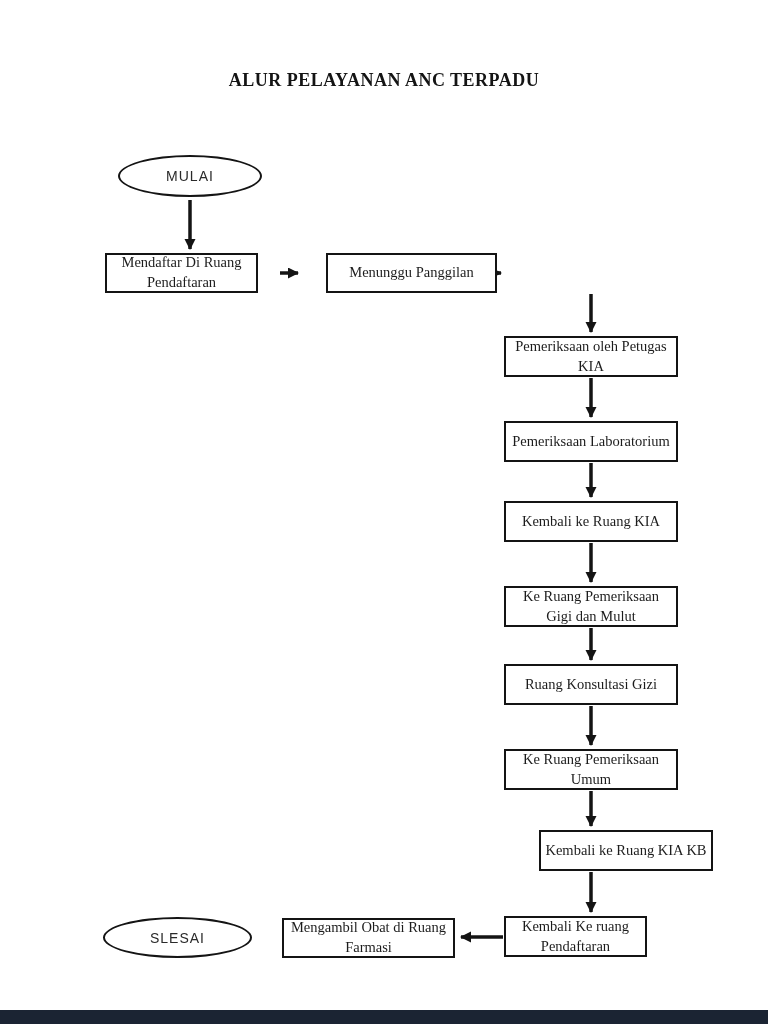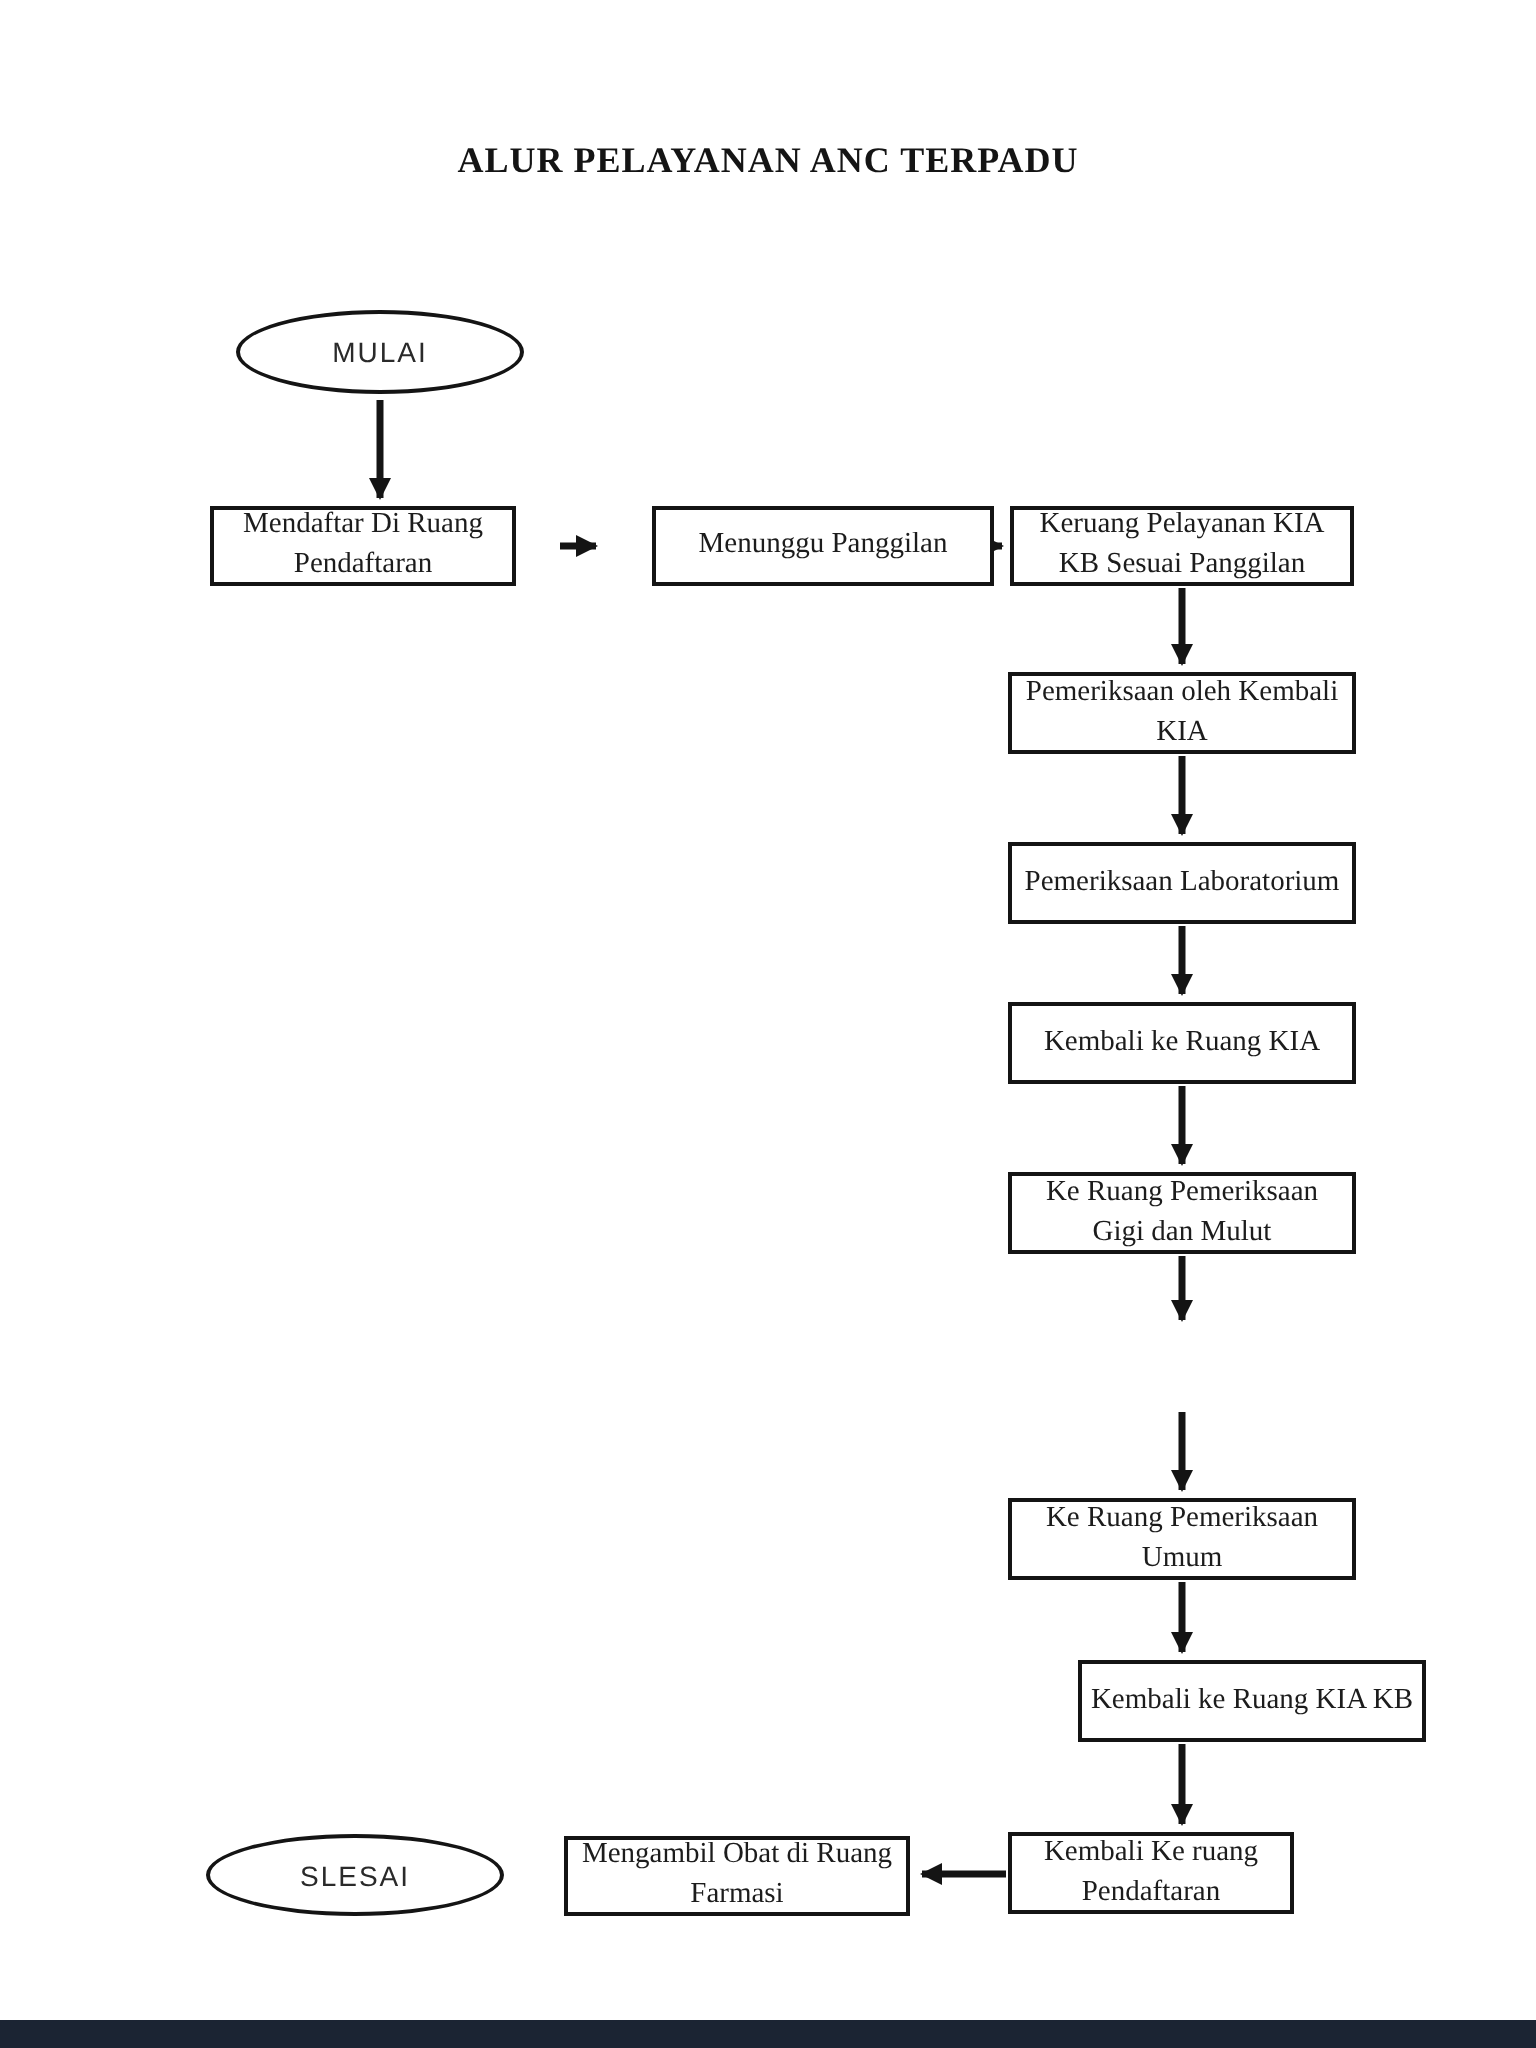--- a/index.html
+++ b/index.html
@@ -111,28 +111,27 @@
       <line x1="591" y1="872" x2="591" y2="912"></line>
       <line x1="503" y1="937" x2="461" y2="937"></line>
     </g>
   </svg>
 
   <div class="terminator n-start">MULAI</div>
 
   <div class="node n-0">Mendaftar Di Ruang
 Pendaftaran</div>
   <div class="node n-1">Menunggu Panggilan</div>
-  <div class="node n-2">Keruang Pelayanan KIA
-KB Sesuai Panggilan</div>
-  <div class="node n-3">Pemeriksaan oleh Kembali
+  <div class="node n-3">Pemeriksaan oleh Petugas
 KIA</div>
   <div class="node n-4">Pemeriksaan Laboratorium</div>
   <div class="node n-5">Kembali ke Ruang KIA</div>
   <div class="node n-6">Ke Ruang Pemeriksaan
 Gigi dan Mulut</div>
+  <div class="node n-7">Ruang Konsultasi Gizi</div>
   <div class="node n-8">Ke Ruang Pemeriksaan
 Umum</div>
   <div class="node n-9">Kembali ke Ruang KIA KB</div>
   <div class="node n-10">Kembali Ke ruang
 Pendaftaran</div>
   <div class="node n-11">Mengambil Obat di Ruang
 Farmasi</div>
 
   <div class="terminator n-end">SLESAI</div>
 

